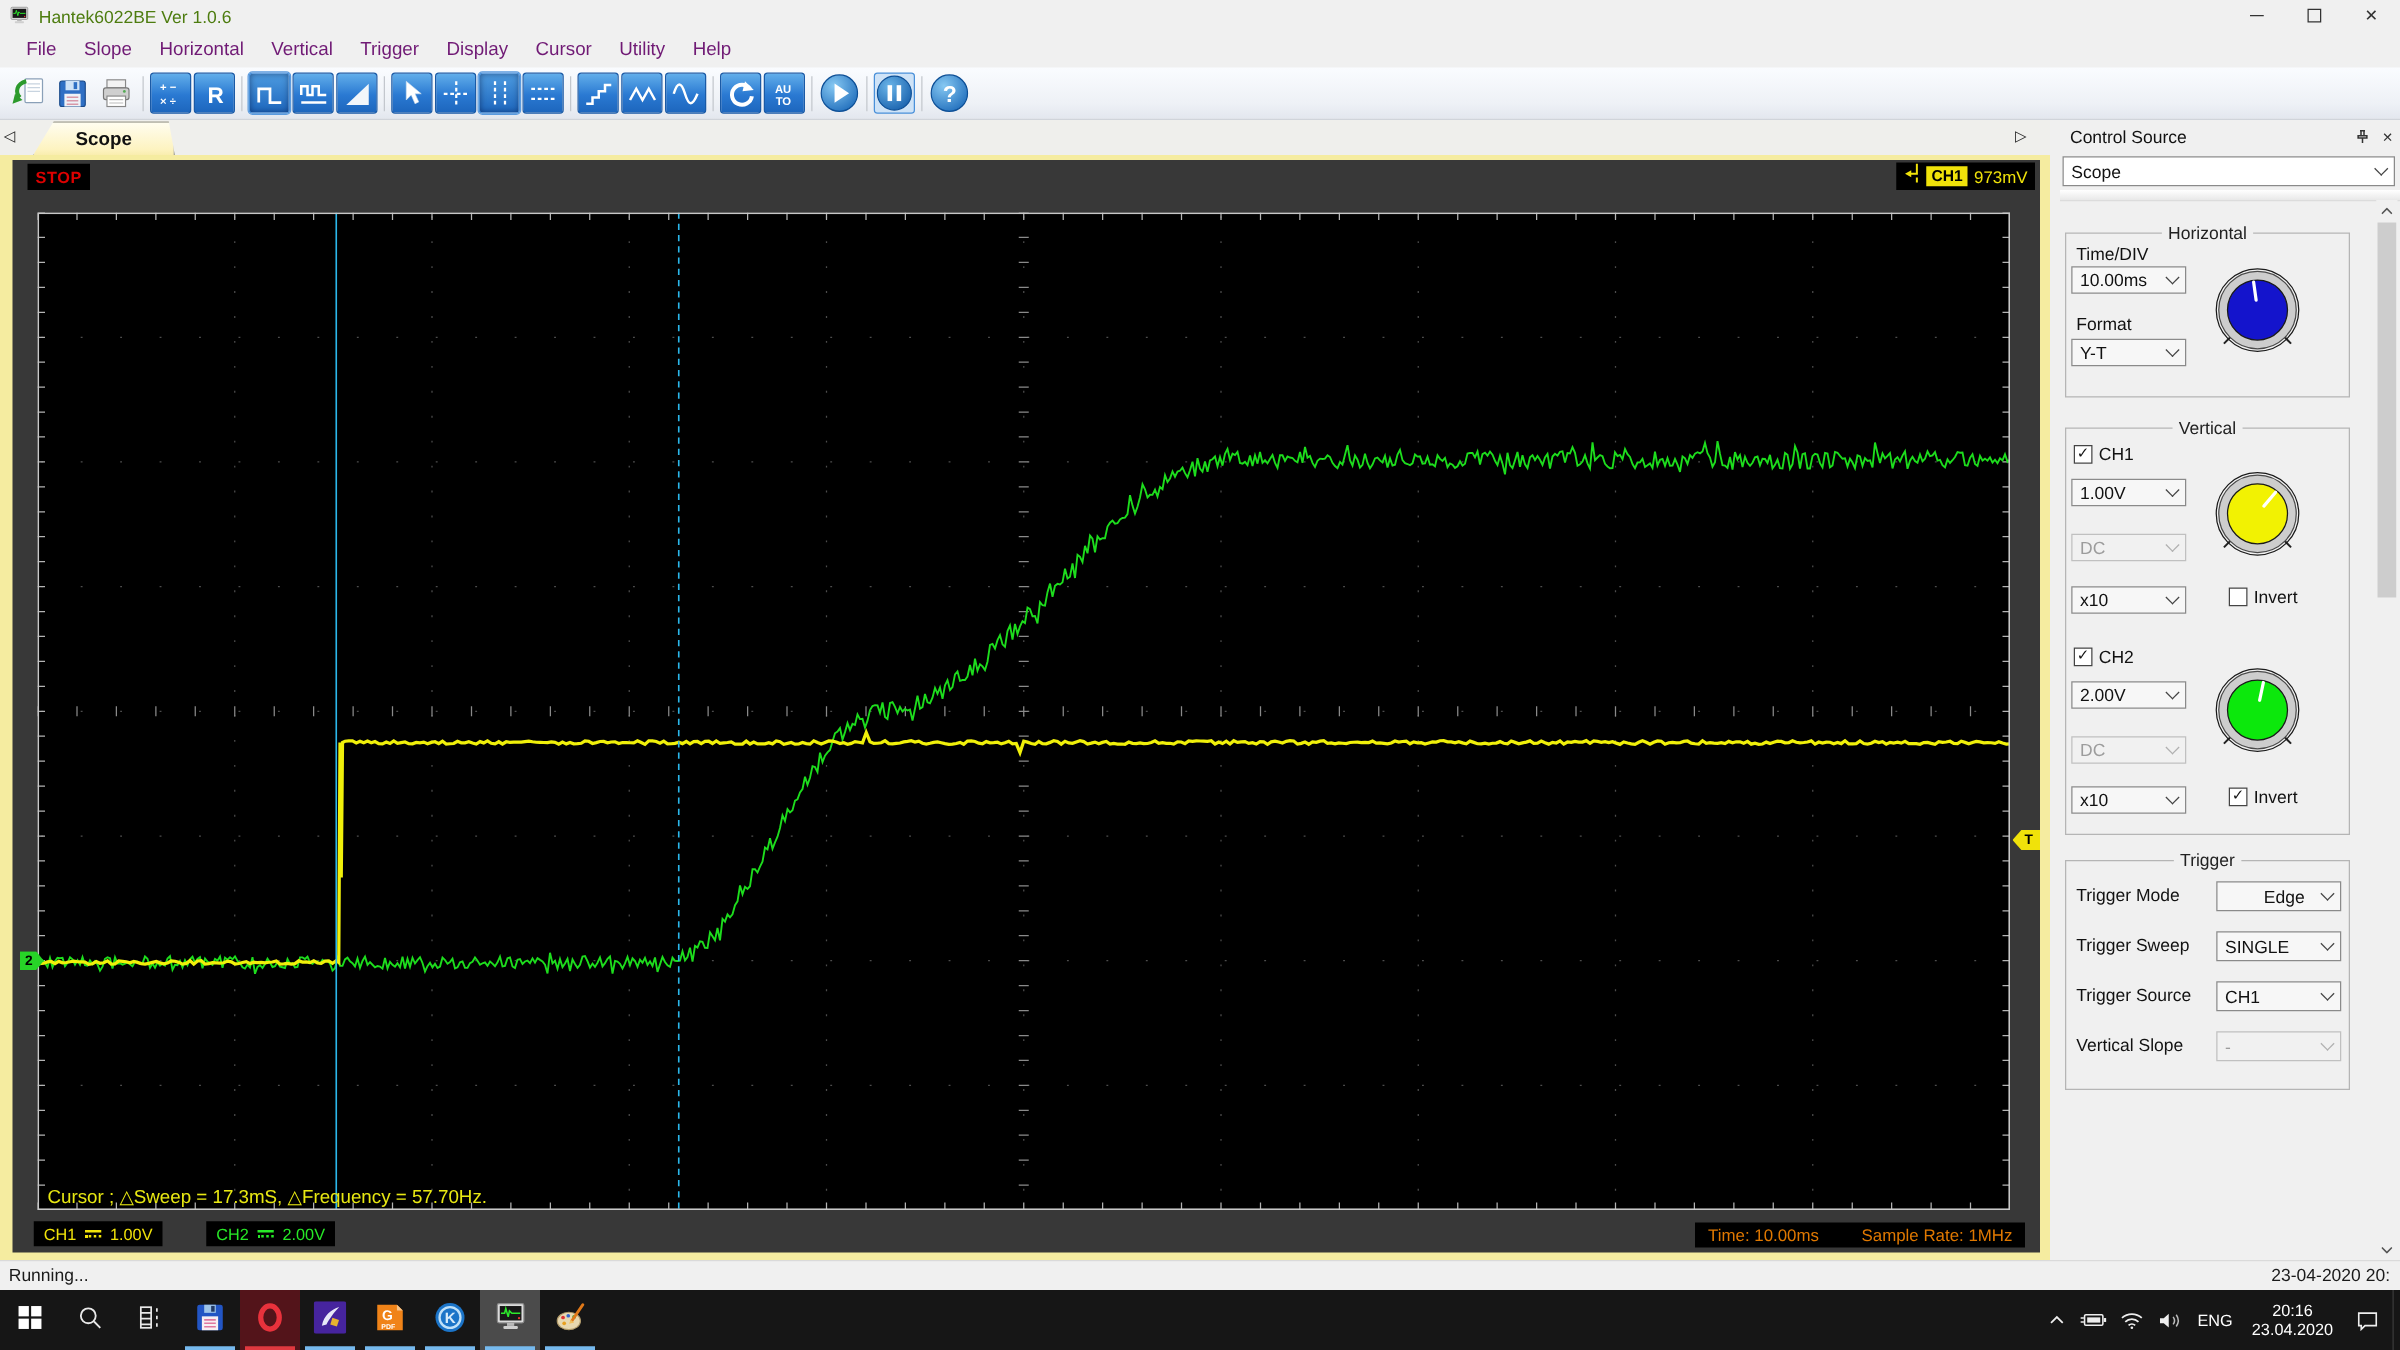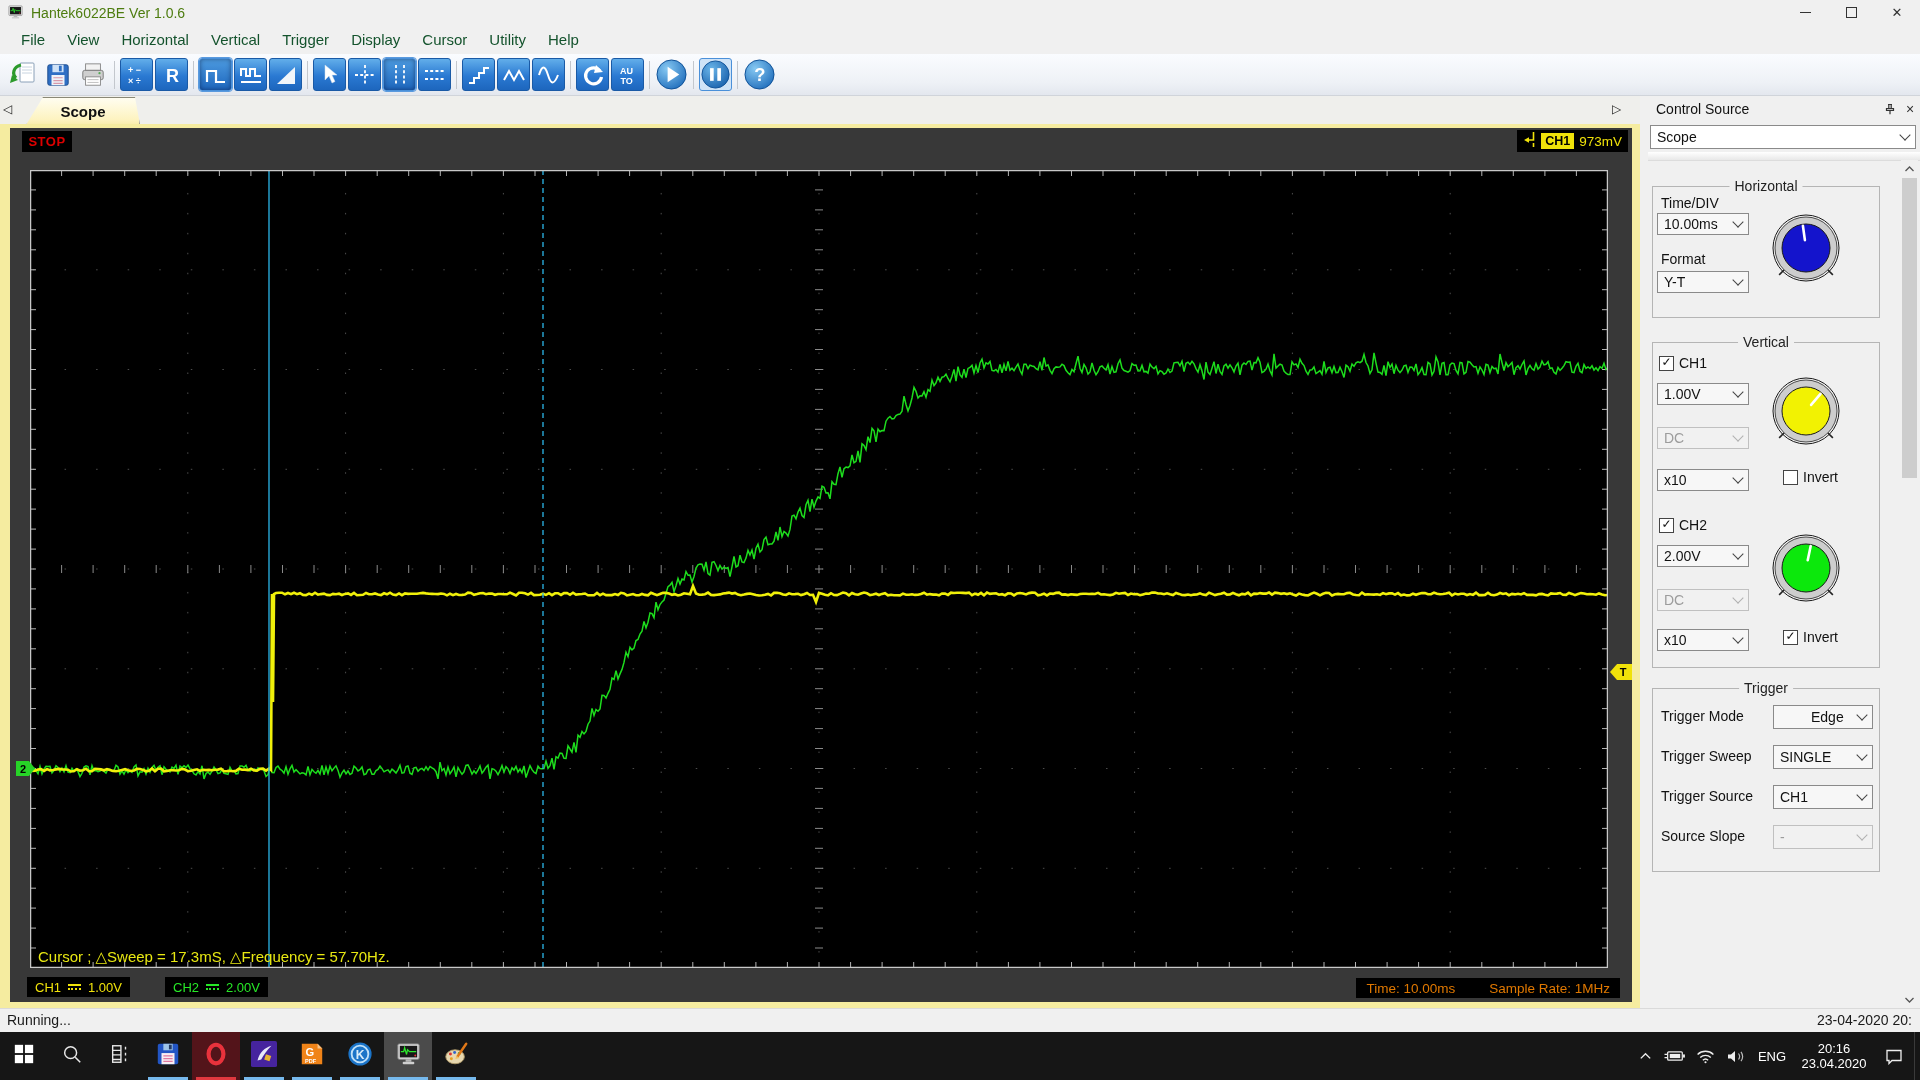--- a/index.html
+++ b/index.html
@@ -9,21 +9,21 @@
   
   #titlebar{left:0;top:0;width:1920px;height:25px;background:#f0f0f0;display:flex;align-items:center;}
   #titlebar .ticon{width:17px;height:17px;margin-left:7px;margin-right:7px;}
   #titlebar .ttext{font-size:14px;color:#4d7c0f;}
   #wctrls{position:absolute;right:0;top:0;height:25px;display:flex;}
   .wbtn{width:46px;height:25px;display:flex;align-items:center;justify-content:center;color:#333;font-size:13px;}
   .wbtn .mini{width:11px;border-bottom:1.5px solid #333;display:inline-block;}
   .wbtn .maxi{width:9px;height:9px;border:1.2px solid #333;display:inline-block;}
   
   #menubar{left:0;top:25px;width:1920px;height:29px;background:#f0f0f0;display:flex;align-items:center;padding-left:10px;box-sizing:border-box;}
-  .mitem{font-size:15px;color:#14532d;padding:3px 11px;}
+  .mitem{font-size:15px;color:#701a75;padding:3px 11px;}
   
   #toolbar{left:0;top:54px;width:1920px;height:42px;background:linear-gradient(180deg,#fafcff 0%,#eef1f6 70%,#e3e7ee 100%);
     border-bottom:1px solid #d0d4da;display:flex;align-items:center;padding-left:5px;box-sizing:border-box;}
   .tbtn{width:33px;height:33px;margin:0 1px;display:flex;align-items:center;justify-content:center;border-radius:3px;box-sizing:border-box;}
   .tbtn svg{display:block;}
   .tbtn.tile{background:linear-gradient(180deg,#62aeea 0%,#2a79d2 55%,#1d66bd 100%);border:1px solid #1a5aa6;}
   .tbtn.round{background:transparent;}
   .tbtn.frame{border:1px solid #4a90d9;background:#cfe3f7;}
   .tbtn.tile.frame{background:linear-gradient(180deg,#4d9be0 0%,#1d66bd 100%);box-shadow:inset 0 0 5px rgba(0,0,30,.45);outline:1px solid #5a9ade;}
   .tsep{width:1px;height:28px;background:#c3c7cd;margin:0 4px;}
@@ -124,21 +124,21 @@
       </div>
     <div class="wbtn">
         <span class="maxi"></span>
       </div>
     <div class="wbtn">✕</div>
   </div>
 </div>
 
 <nav id="menubar" class="abs">
     <span class="mitem">File</span>
-    <span class="mitem">View</span>
+    <span class="mitem">Slope</span>
     <span class="mitem">Horizontal</span>
     <span class="mitem">Vertical</span>
     <span class="mitem">Trigger</span>
     <span class="mitem">Display</span>
     <span class="mitem">Cursor</span>
     <span class="mitem">Utility</span>
     <span class="mitem">Help</span>
   </nav>
 <div id="toolbar" class="abs">
     <div class="tbtn flat">
@@ -517,21 +517,21 @@
       <span class="glabel" style="left: 8px; top: 59px;">Trigger Sweep</span>
       <div class="combo" style="position: absolute; left: 120px; top: 56px; width: 100px; height: 24px;">
         <span>SINGLE</span>
         <span class="chev"></span>
       </div>
       <span class="glabel" style="left: 8px; top: 99px;">Trigger Source</span>
       <div class="combo" style="position: absolute; left: 120px; top: 96px; width: 100px; height: 24px;">
         <span>CH1</span>
         <span class="chev"></span>
       </div>
-      <span class="glabel" style="left: 8px; top: 139px;">Source Slope</span>
+      <span class="glabel" style="left: 8px; top: 139px;">Vertical Slope</span>
       <div class="combo dim" style="position: absolute; left: 120px; top: 136px; width: 100px; height: 24px;">
         <span>-</span>
         <span class="chev"></span>
       </div>
     </div>
 
   <div id="cp-scroll">
     <span class="sarrow" style="top:0;">
       <svg width="9" height="6" viewBox="0 0 9 6">
           <path d="M0.5 5 L4.5 1 L8.5 5" fill="none" stroke="#555" stroke-width="1.3"></path>

